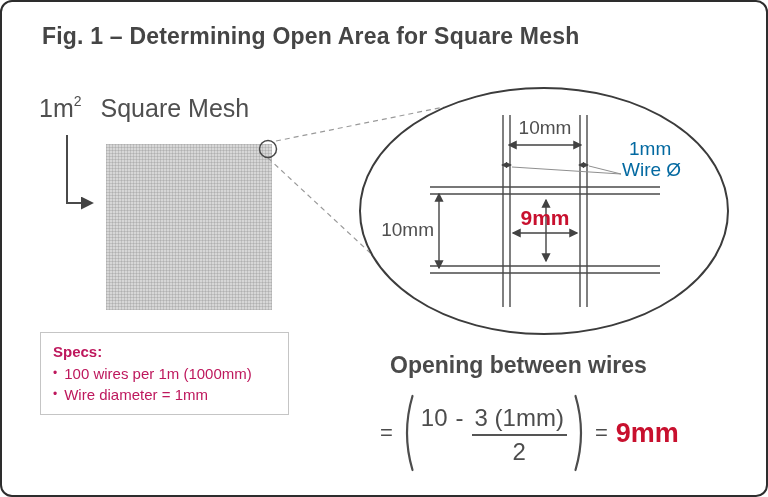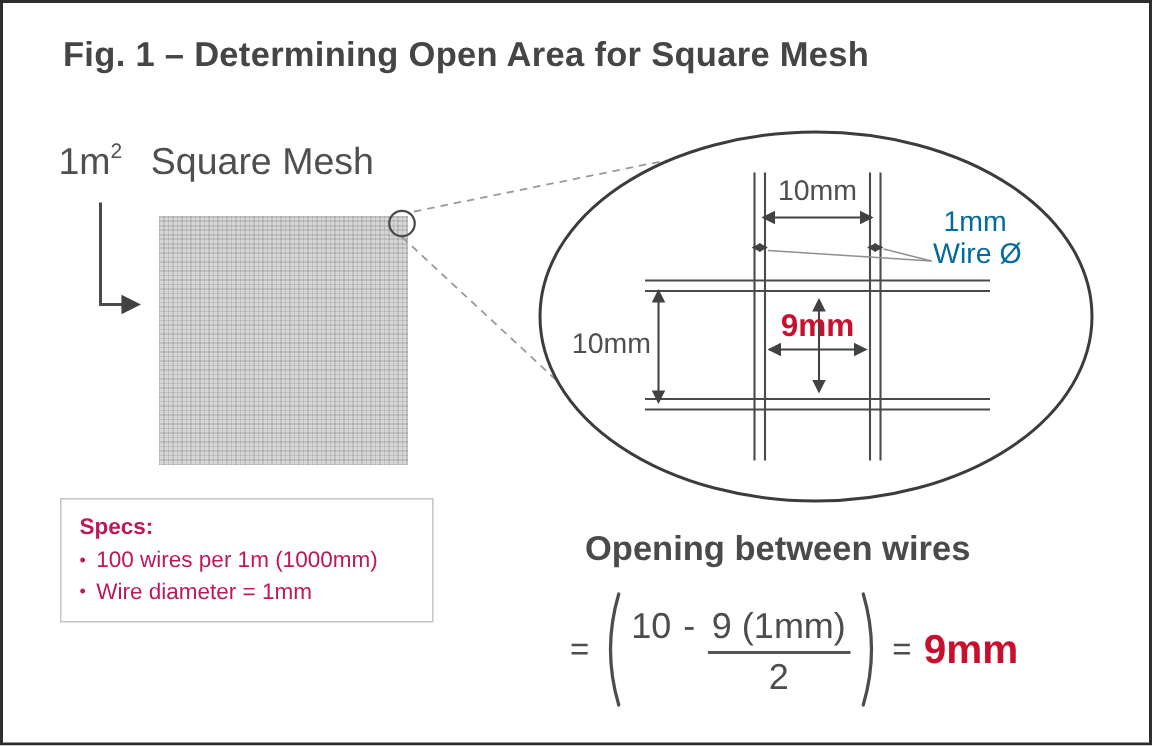--- a/index.html
+++ b/index.html
@@ -1,18 +1,18 @@
 <!DOCTYPE html>
 <html><head>
 <meta charset="utf-8">
 <style>
   html,body{margin:0;padding:0;background:#fff;}
   .frame{
     position:relative;width:768px;height:497px;box-sizing:border-box;
-    border:2px solid #2d2d2d;border-radius:0;background:#ffffff;overflow:hidden;
+    border:2px solid #2d2d2d;border-radius:12px;background:#ffffff;overflow:hidden;
     font-family:"Liberation Sans","DejaVu Sans",sans-serif;color:#4d4d4d;
   }
   .abs{position:absolute;}
   .title{
     left:40px;top:21px;font-size:23px;font-weight:600;color:#454545;letter-spacing:.2px;
   }
   .mesh-label{left:37px;top:92px;font-size:25px;color:#4f4f4f;}
   .mesh-label sup{font-size:14px;position:relative;top:-2px;}
   .mesh-label .rest{margin-left:19px;}
   .mesh-square{
@@ -125,21 +125,21 @@
 
   <div class="abs calc-row">
     <span class="eq">=</span>
     <svg width="16" height="78" viewBox="0 0 16 78">
       <path d="M13.5 2 Q2.5 39 13.5 76" stroke="#4d4d4d" stroke-width="2.2" fill="none" stroke-linecap="round"></path>
     </svg>
     <div class="paren-content">
       <span>10</span>
       <span>-</span>
       <div class="fraction">
-        <span class="numer">9 (1mm)</span>
+        <span class="numer">3 (1mm)</span>
         <span class="denom">2</span>
       </div>
     </div>
     <svg width="16" height="78" viewBox="0 0 16 78">
       <path d="M2.5 2 Q13.5 39 2.5 76" stroke="#4d4d4d" stroke-width="2.2" fill="none" stroke-linecap="round"></path>
     </svg>
     <span class="eq">=</span>
     <span class="result">9mm</span>
   </div>
 

